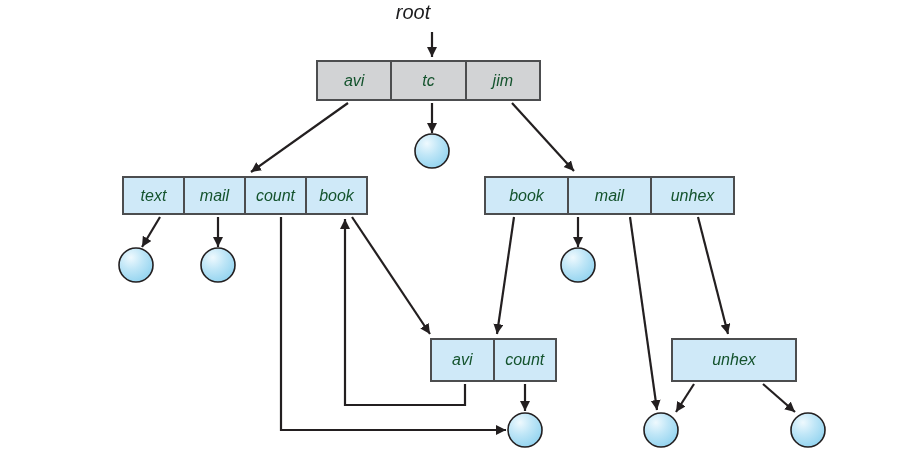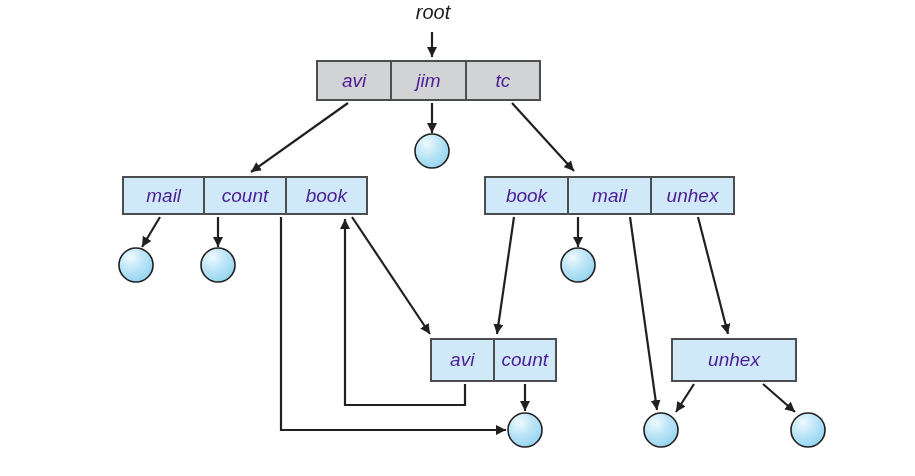--- a/index.html
+++ b/index.html
@@ -18,30 +18,30 @@
     border:2px solid #4c4d4f;
     background:#cfe9f8;
   }
   .dirbox.gray{background:#d2d3d5;}
   .cell{
     flex:1;
     display:flex;
     align-items:center;
     justify-content:center;
     font-style:italic;
-    font-size:19px;
-    color:#4c1d95;
+    font-size:16px;
+    color:#14532d;
     border-left:2px solid #4c4d4f;
     box-sizing:border-box;
     user-select:none;
   }
   .cell:first-child{border-left:none;}
   #root-label{
     position:absolute;
-    left:388px;top:1px;width:90px;
+    left:368px;top:1px;width:90px;
     text-align:center;
     font-style:italic;
     font-size:20px;
     color:#1c1c1e;
   }
   .arrow{stroke:#231f20;stroke-width:2.2;fill:none;}
   .ball{stroke:#231f20;stroke-width:1.6;}
 </style>
 </head>
 <body>
@@ -83,25 +83,26 @@
     <circle class="ball" cx="578" cy="265" r="17" fill="url(#ballGrad)"></circle>
     <circle class="ball" cx="525" cy="430" r="17" fill="url(#ballGrad)"></circle>
     <circle class="ball" cx="661" cy="430" r="17" fill="url(#ballGrad)"></circle>
     <circle class="ball" cx="808" cy="430" r="17" fill="url(#ballGrad)"></circle>
   </svg>
 
   <div id="root-label">root</div>
 
   <div class="dirbox gray" style="left:316px;top:60px;width:225px;height:41px;">
     <div class="cell">avi</div>
+    <div class="cell">tc</div>
     <div class="cell">jim</div>
-    <div class="cell">tc</div>
   </div>
 
   <div class="dirbox" style="left:122px;top:176px;width:246px;height:39px;">
+    <div class="cell">text</div>
     <div class="cell">mail</div>
     <div class="cell">count</div>
     <div class="cell">book</div>
   </div>
 
   <div class="dirbox" style="left:484px;top:176px;width:251px;height:39px;">
     <div class="cell">book</div>
     <div class="cell">mail</div>
     <div class="cell">unhex</div>
   </div>

